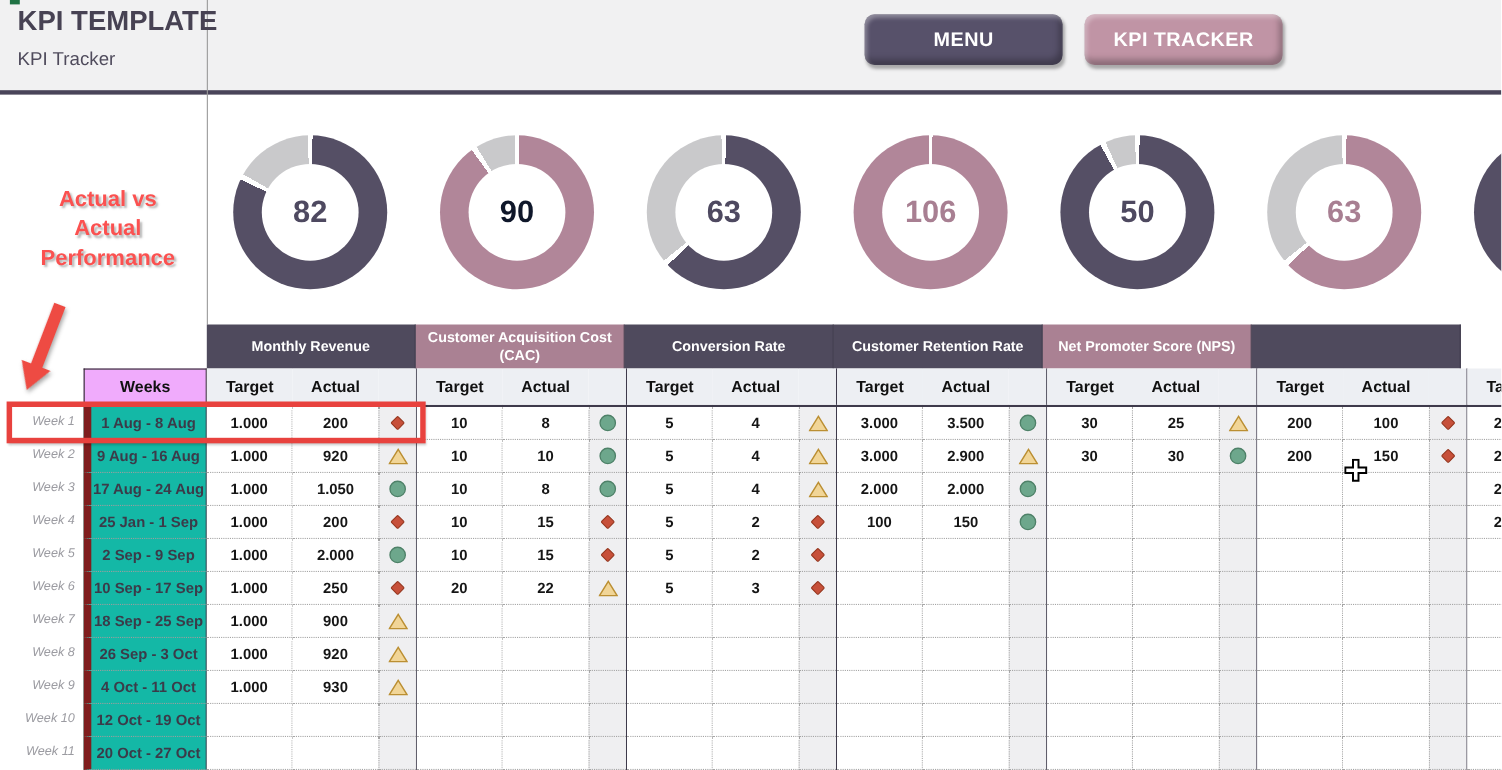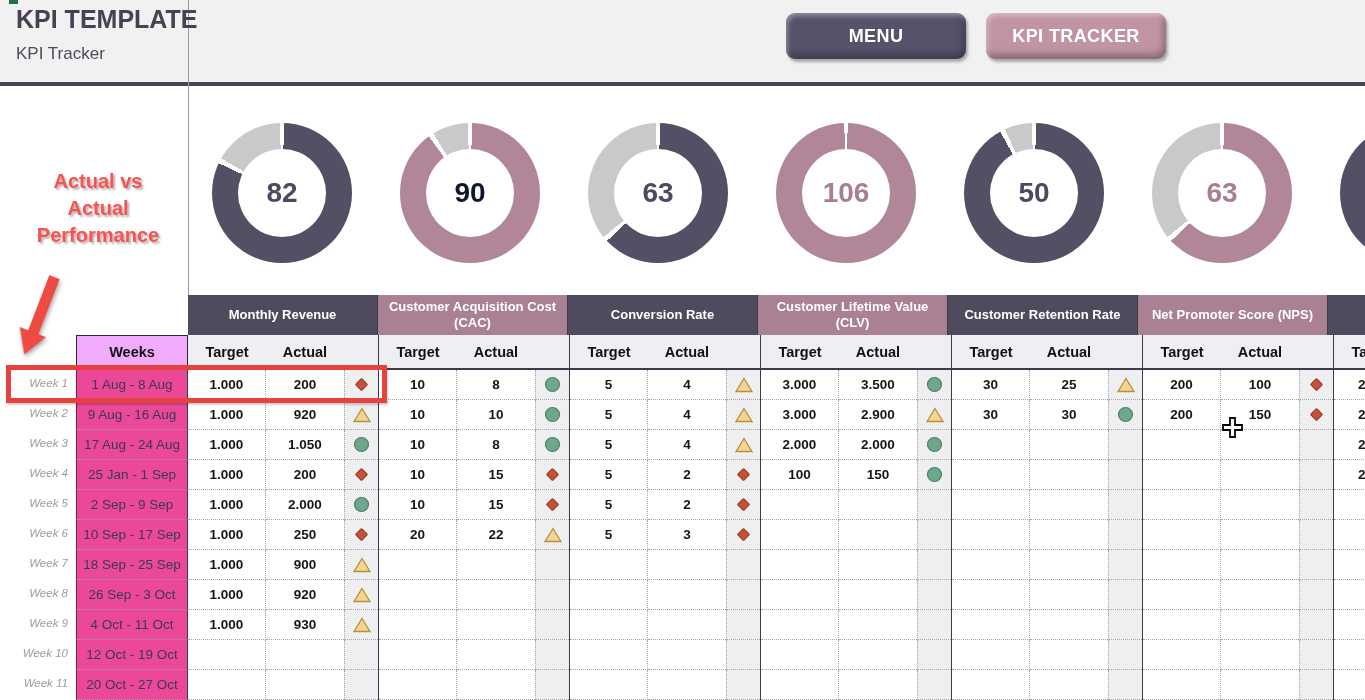--- a/index.html
+++ b/index.html
@@ -50,23 +50,23 @@
 
   .srow{display:flex;height:33px;border-bottom:2px solid #3e3a4b;box-sizing:content-box;}
   .s-weeks{width:112px;box-sizing:border-box;background:#f0abfc;border:1px solid #2b2b2b;border-bottom:none;
            display:flex;align-items:center;justify-content:center;font-size:14.5px;font-weight:bold;color:#111;}
   .s-group{display:flex;border-right:1px solid #3e3a4b;box-sizing:border-box;}
   .s-cell{box-sizing:border-box;display:flex;align-items:center;justify-content:center;background:#edeff3;
           font-size:14.5px;font-weight:bold;color:#111;}
   .s-t,.s-a{width:78px;text-align:right;} .s-i{width:34px;}
 
   .drow{display:flex;height:30px;}
-  .c-weeks{width:112px;box-sizing:border-box;background:#ec4899;border-left:1px solid #7f1d1d;
+  .c-weeks{width:112px;box-sizing:border-box;background:#14b8a6;border-left:7px solid #7f1d1d;
            border-right:1px solid #3e3a4b;border-bottom:1px dotted #9e9e9e;display:flex;
-           align-items:center;justify-content:center;font-size:13.5px;font-weight:400;color:#3b3b49;}
+           align-items:center;justify-content:center;font-size:13.5px;font-weight:700;color:#3b3b49;}
   .c-group{display:flex;border-right:1px solid #3e3a4b;box-sizing:border-box;}
   .c-t,.c-a{width:78px;box-sizing:border-box;background:#fff;border-bottom:1px dotted #a5a5a5;
             display:flex;align-items:center;justify-content:center;font-size:13.5px;font-weight:600;color:#151515;}
   .c-t{border-right:1px dotted #a5a5a5;}
   .c-s{width:34px;box-sizing:border-box;background:#efeff1;border-left:1px dotted #a5a5a5;
        border-bottom:1px dotted #a5a5a5;display:flex;align-items:center;justify-content:center;}
   .c-left{justify-content:flex-start;padding-left:24px;}
 
   .weeklabels{position:absolute;left:0;top:368px;width:72px;z-index:9;}
   .wlabel{height:30px;display:flex;align-items:center;justify-content:flex-end;padding-right:4px;
@@ -118,21 +118,20 @@
     <div class="head"></div>
   </div>
   <div class="hl"></div>
 
   <div class="tbl">
     <div class="grow" id="grow">
         <div class="g-spacer"></div>
         <div class="g-cell g-dark">Monthly Revenue</div>
         <div class="g-cell g-mauve">Customer Acquisition Cost (CAC)</div>
         <div class="g-cell g-dark">Conversion Rate</div>
-        <div class="g-cell g-mauve">Customer Lifetime Value (CLV)</div>
         <div class="g-cell g-dark">Customer Retention Rate</div>
         <div class="g-cell g-mauve">Net Promoter Score (NPS)</div>
         <div class="g-cell g-dark"></div>
       </div>
     <div class="srow" id="srow">
         <div class="s-weeks">Weeks</div>
         <div class="s-group">
           <div class="s-cell s-t">Target</div>
           <div class="s-cell s-a">Actual</div>
           <div class="s-cell s-i"></div>

